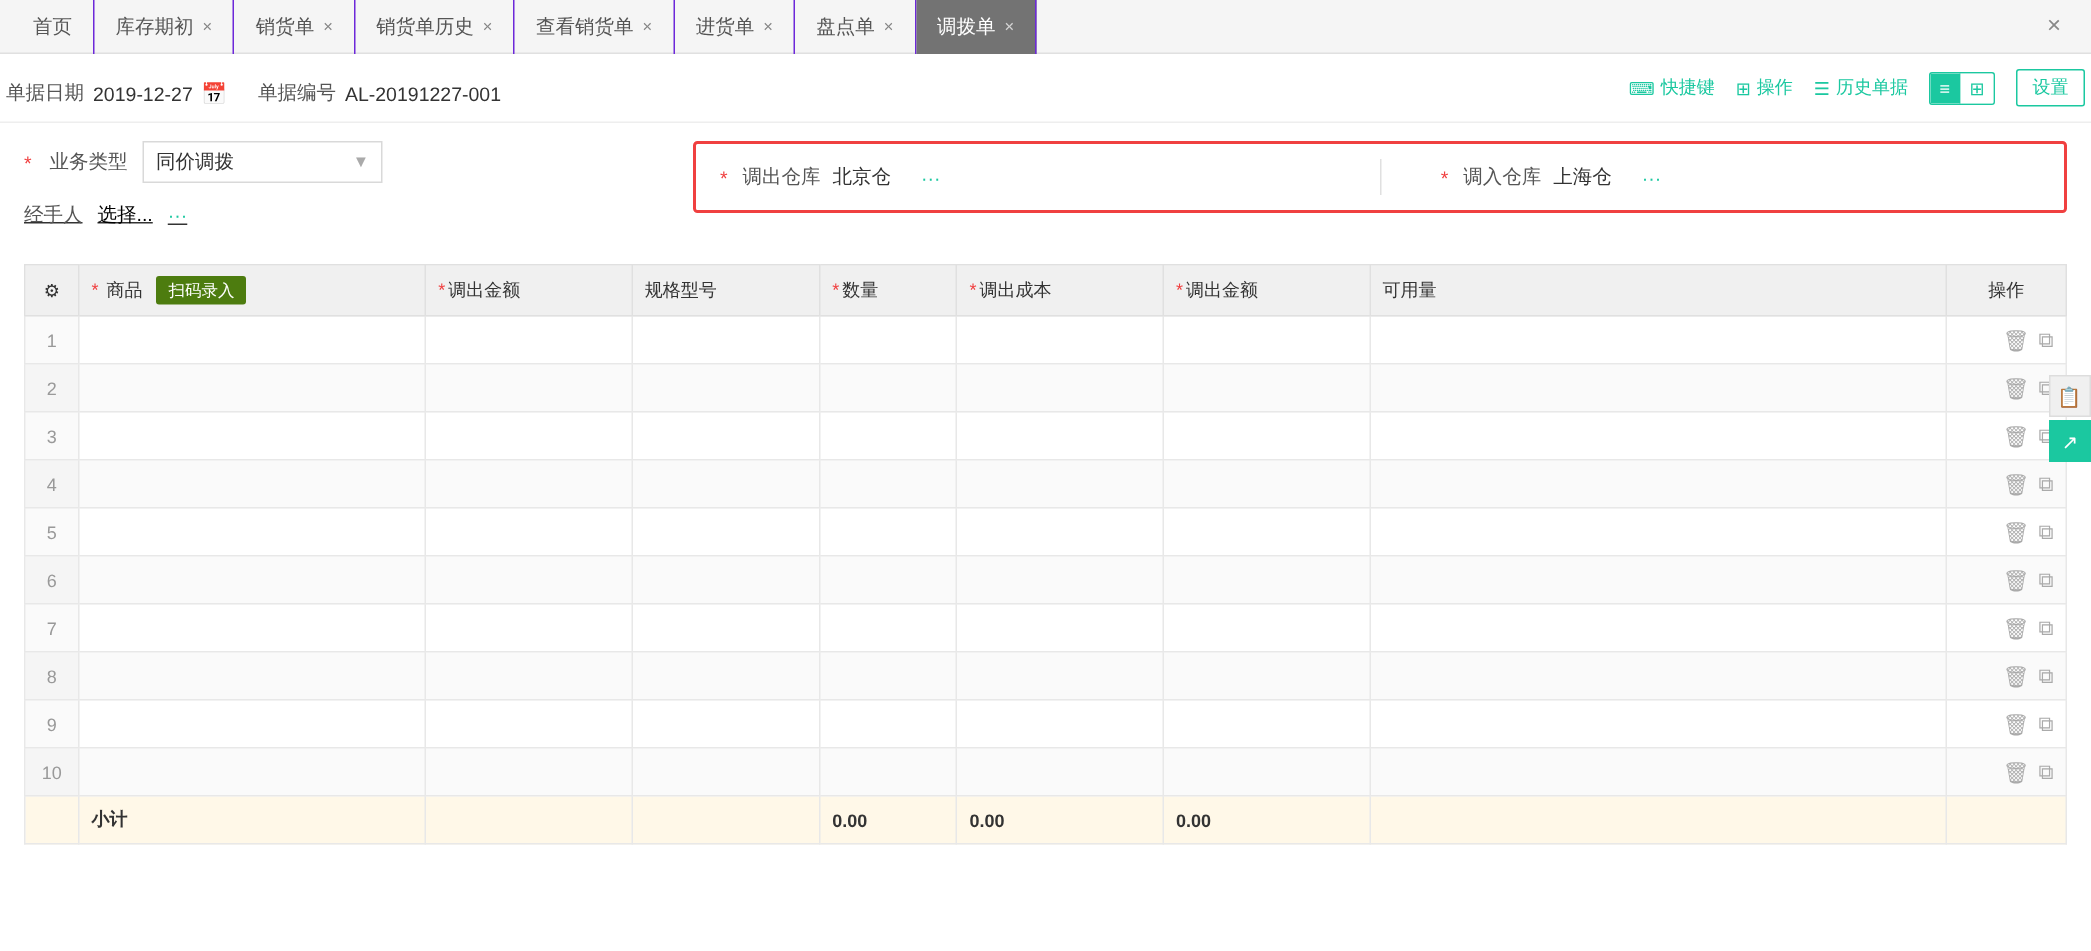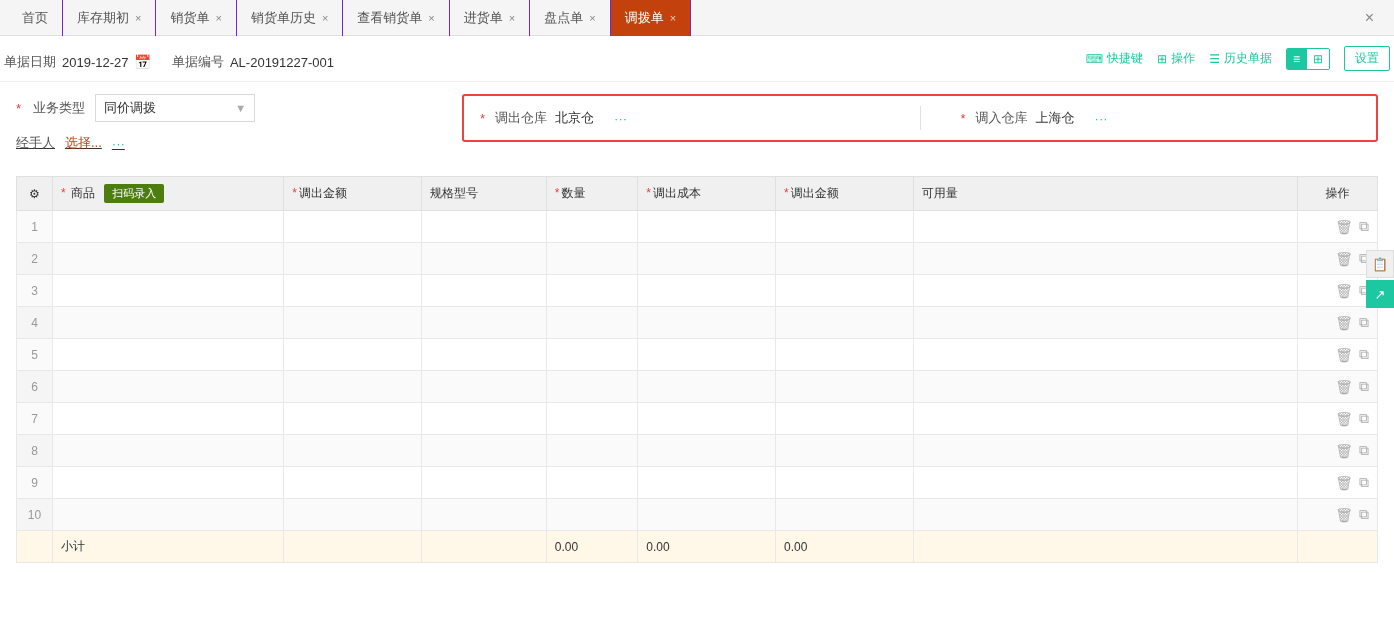--- a/index.html
+++ b/index.html
@@ -21,21 +21,21 @@
       height: 36px;
       cursor: pointer;
       color: #555;
       font-size: 13px;
       border-right: 1px solid #6d28d9;
       white-space: nowrap;
       position: relative;
     }
     .tab-item:first-child { border-left: none; }
     .tab-item.active {
-      background: #c2410c;
+      background: #737373;
       color: #fff;
     }
     .tab-item .tab-close {
       margin-left: 6px;
       font-size: 11px;
       cursor: pointer;
       opacity: 0.7;
     }
     .tab-item.active .tab-close { color: #fff; }
     .window-close {
@@ -174,21 +174,21 @@
     }
 
     
     .handler-row {
       display: flex;
       align-items: center;
       gap: 10px;
       margin-bottom: 14px;
       text-decoration: underline;
     }
-    .placeholder-text { color: #c2410c; }
+    .placeholder-text { color: #000000; }
     .more-link { color: #1bc8a0; cursor: pointer; font-size: 13px; }
 
     
     .data-table {
       width: 100%;
       border-collapse: collapse;
       font-size: 12px;
     }
     .data-table thead tr {
       background: #f0f0f0;
@@ -214,21 +214,21 @@
     .data-table td.row-num {
       color: #999;
       text-align: center;
       background: #fafafa;
       width: 36px;
     }
     .data-table tr:nth-child(even) td { background: #fafafa; }
     .data-table tr:nth-child(even) td.row-num { background: #f5f5f5; }
     .total-row td {
       background: #fff8e8 !important;
-      font-weight: 400;
+      font-weight: 700;
     }
     .total-row td.row-num { color: #888; }
 
     .scan-btn {
       background: #4d7c0f;
       color: #fff;
       border: none;
       padding: 2px 8px;
       border-radius: 2px;
       font-size: 11px;

